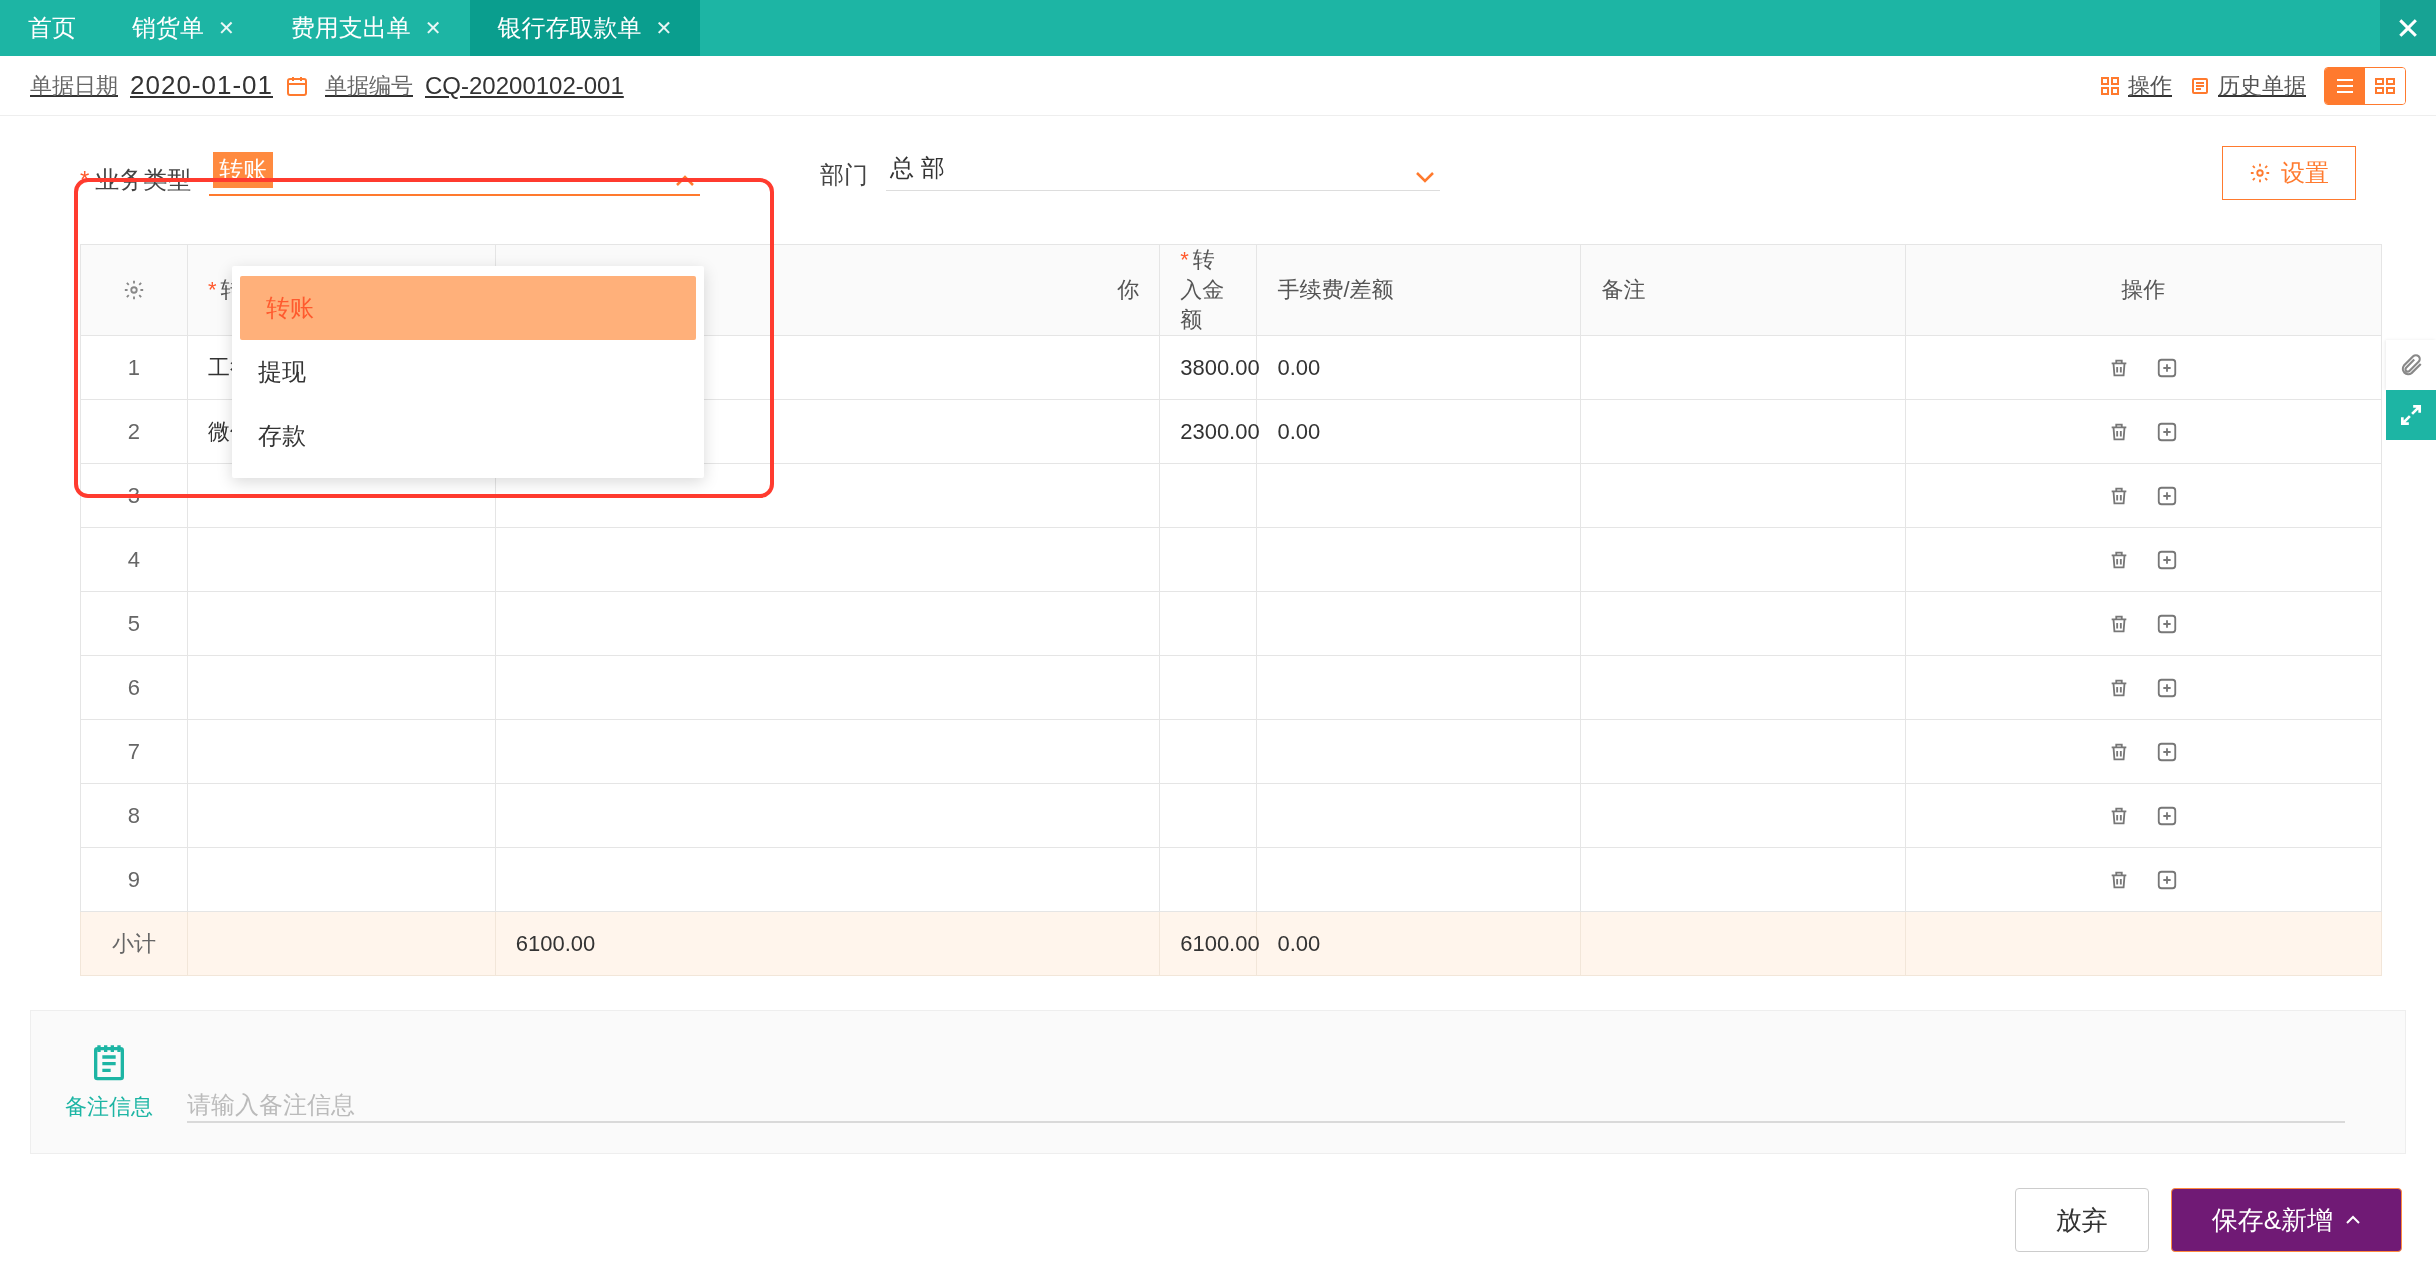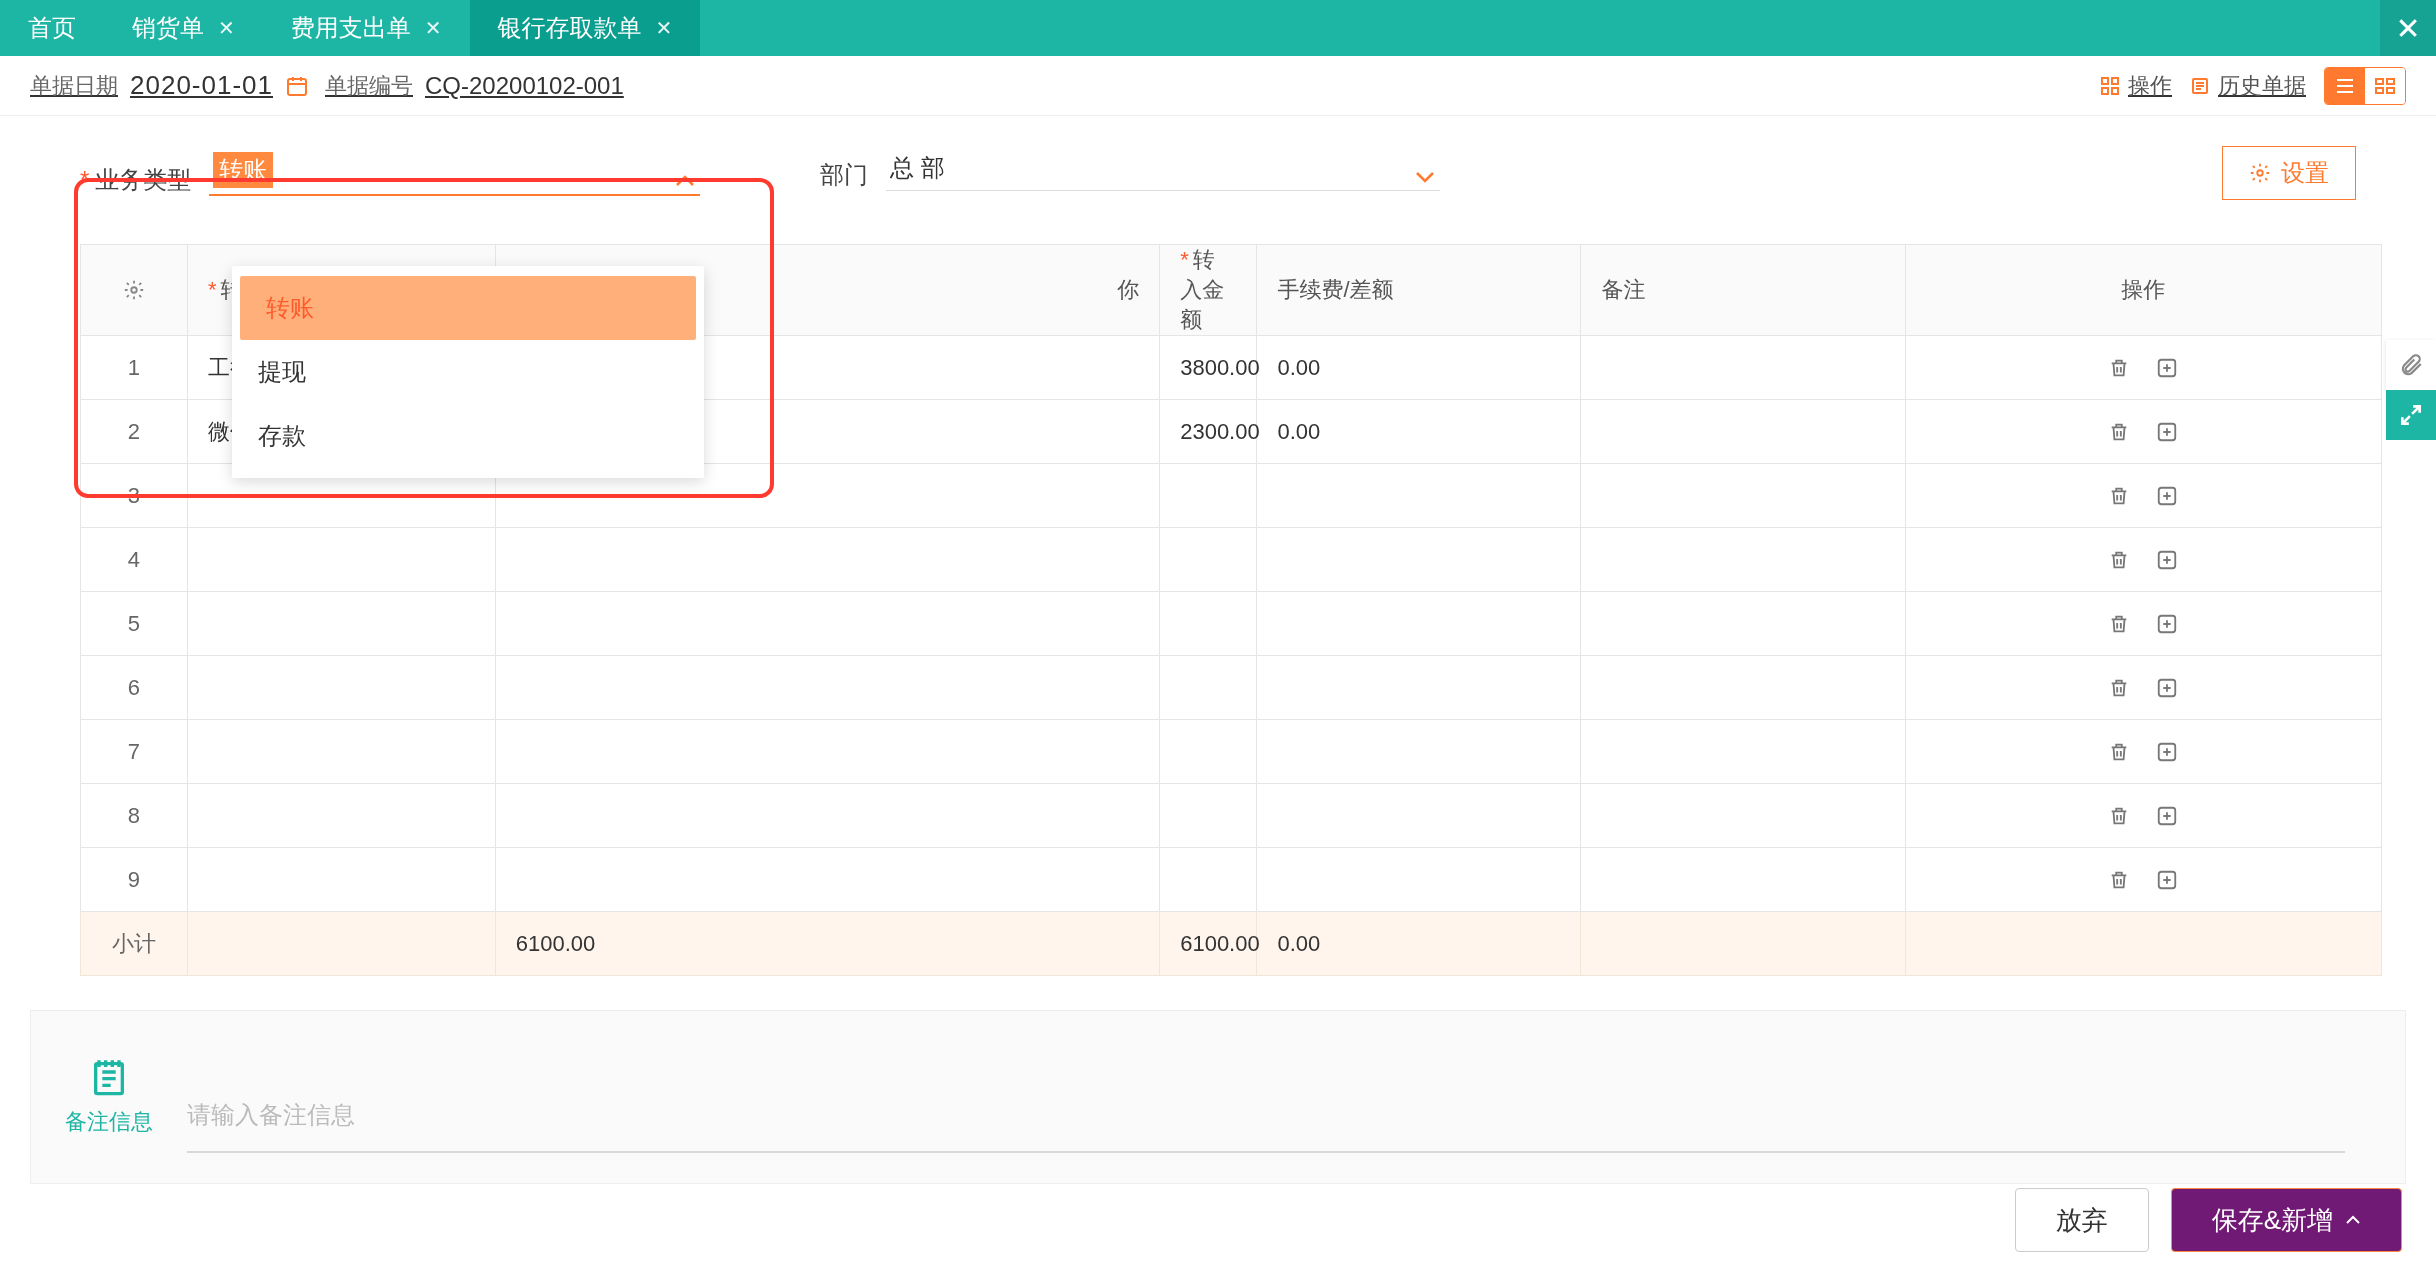--- a/index.html
+++ b/index.html
@@ -59,24 +59,24 @@
 .col-in-amt { width: 200px; }
 .col-fee { width: 200px; }
 .col-remark { width: auto; }
 .col-act { width: 196px; text-align: center; }
 td.center { text-align: center; color: #666; }
 tr.subtotal td { background: #fff5ec; border-color: #f2e6d9; }
 .act-icons { display: flex; gap: 26px; justify-content: center; color: #666; }
 .act-icons svg { cursor: pointer; }
 
 
-.remark-box { margin: 34px 30px 0 30px; background: #fafafa; border: 1px solid #eee; display: flex; align-items: stretch; height: 174px; }
+.remark-box { margin: 34px 30px 0 30px; background: #fafafa; border: 1px solid #eee; display: flex; align-items: stretch; height: 144px; }
 .remark-tab { width: 156px; display: flex; flex-direction: column; align-items: center; justify-content: center; gap: 10px; color: #1db5a4; font-size: 22px; }
 .remark-tab svg { color: #1db5a4; }
-.remark-input { flex: 1; border: none; border-bottom: 2px solid #d9d9d9; margin: 50px 60px 30px 0; font-size: 24px; color: #aaa; display: flex; align-items: flex-end; padding-bottom: 20px; }
+.remark-input { flex: 1; border: none; border-bottom: 2px solid #d9d9d9; margin: 50px 60px 30px 0; font-size: 24px; color: #aaa; display: flex; align-items: flex-end; padding-bottom: 0; }
 
 
 .footer { position: absolute; right: 34px; bottom: 22px; display: flex; gap: 22px; }
 .btn { height: 64px; border-radius: 4px; padding: 0 40px; font-size: 26px; display: flex; align-items: center; cursor: pointer; gap: 12px; }
 .btn-outline { background: #fff; border: 1px solid #ccc; color: #333; }
 .btn-primary { background: #701a75; color: #fff; border: 1px solid #ff8a3f; }
 
 
 .siderail { position: absolute; right: 0; top: 340px; display: flex; flex-direction: column; }
 .siderail .rail-btn { width: 50px; height: 50px; display: flex; align-items: center; justify-content: center; cursor: pointer; }

